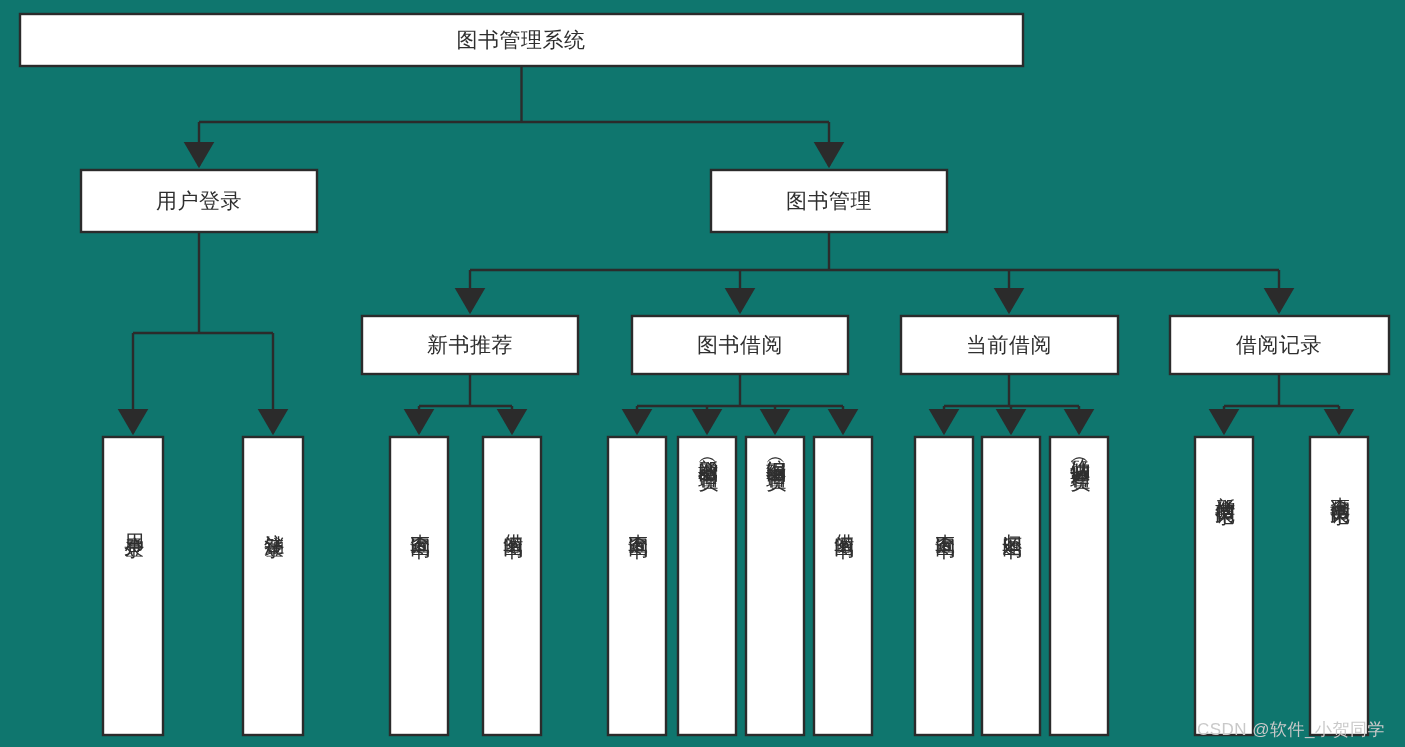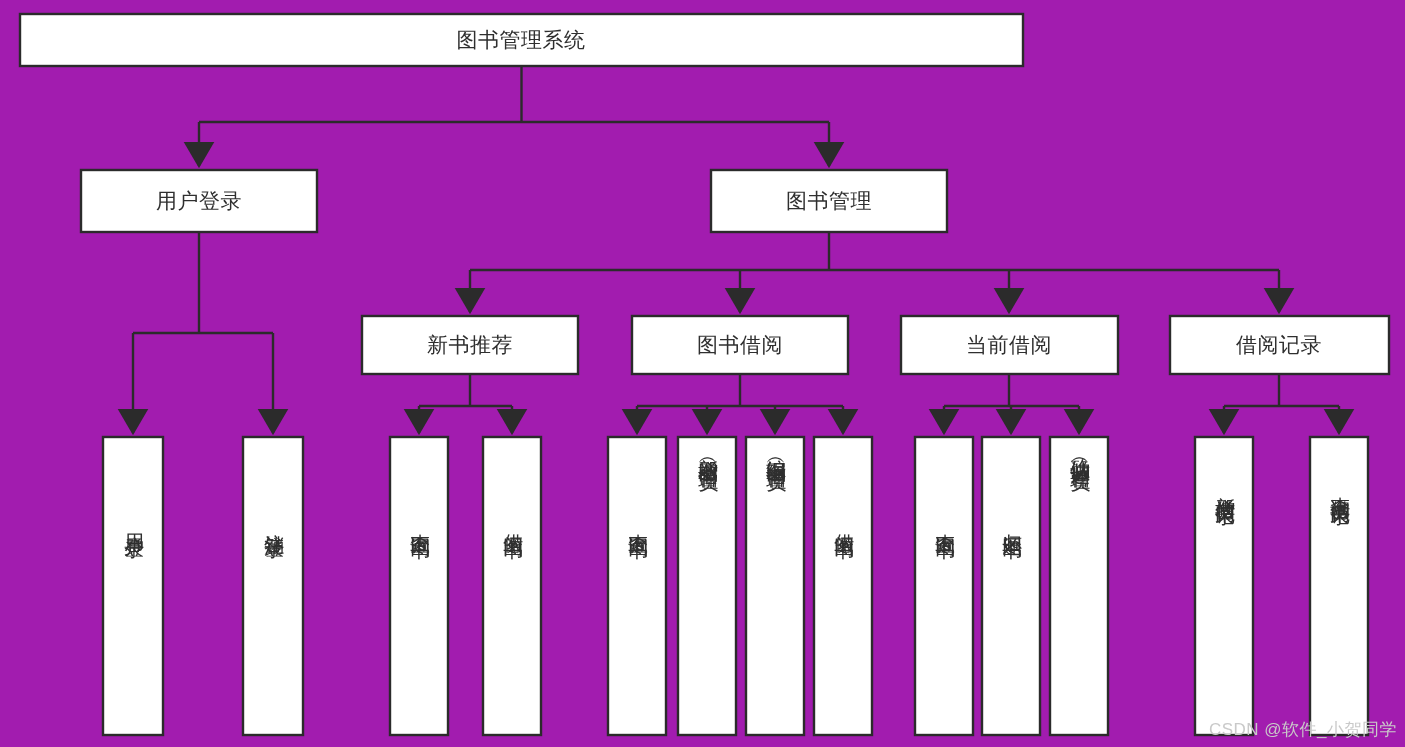--- a/index.html
+++ b/index.html
@@ -11,21 +11,21 @@
   body {
     width: 1405px;
     height: 747px;
     overflow: hidden;
     font-family: "Liberation Sans", "DejaVu Sans", sans-serif;
   }
   #diagram-root {
     position: relative;
     width: 1405px;
     height: 747px;
-    background: #a21caf;
+    background: #0f766e;
   }
   svg.diagram-canvas {
     position: absolute;
     left: 0;
     top: 0;
     width: 1405px;
     height: 747px;
     display: block;
   }
   .node-box {
@@ -49,21 +49,21 @@
     stroke: #2b2b2b;
     stroke-width: 2.4;
     fill: none;
   }
   .arrow-head {
     fill: #2b2b2b;
     stroke: none;
   }
   .watermark {
     position: absolute;
-    right: 8px;
+    right: 20px;
     bottom: 6px;
     font-family: "Liberation Sans", "DejaVu Sans", sans-serif;
     font-size: 17px;
     color: #c9c9c9;
     letter-spacing: 0.5px;
     white-space: nowrap;
     pointer-events: none;
   }
 </style>
 </head>

